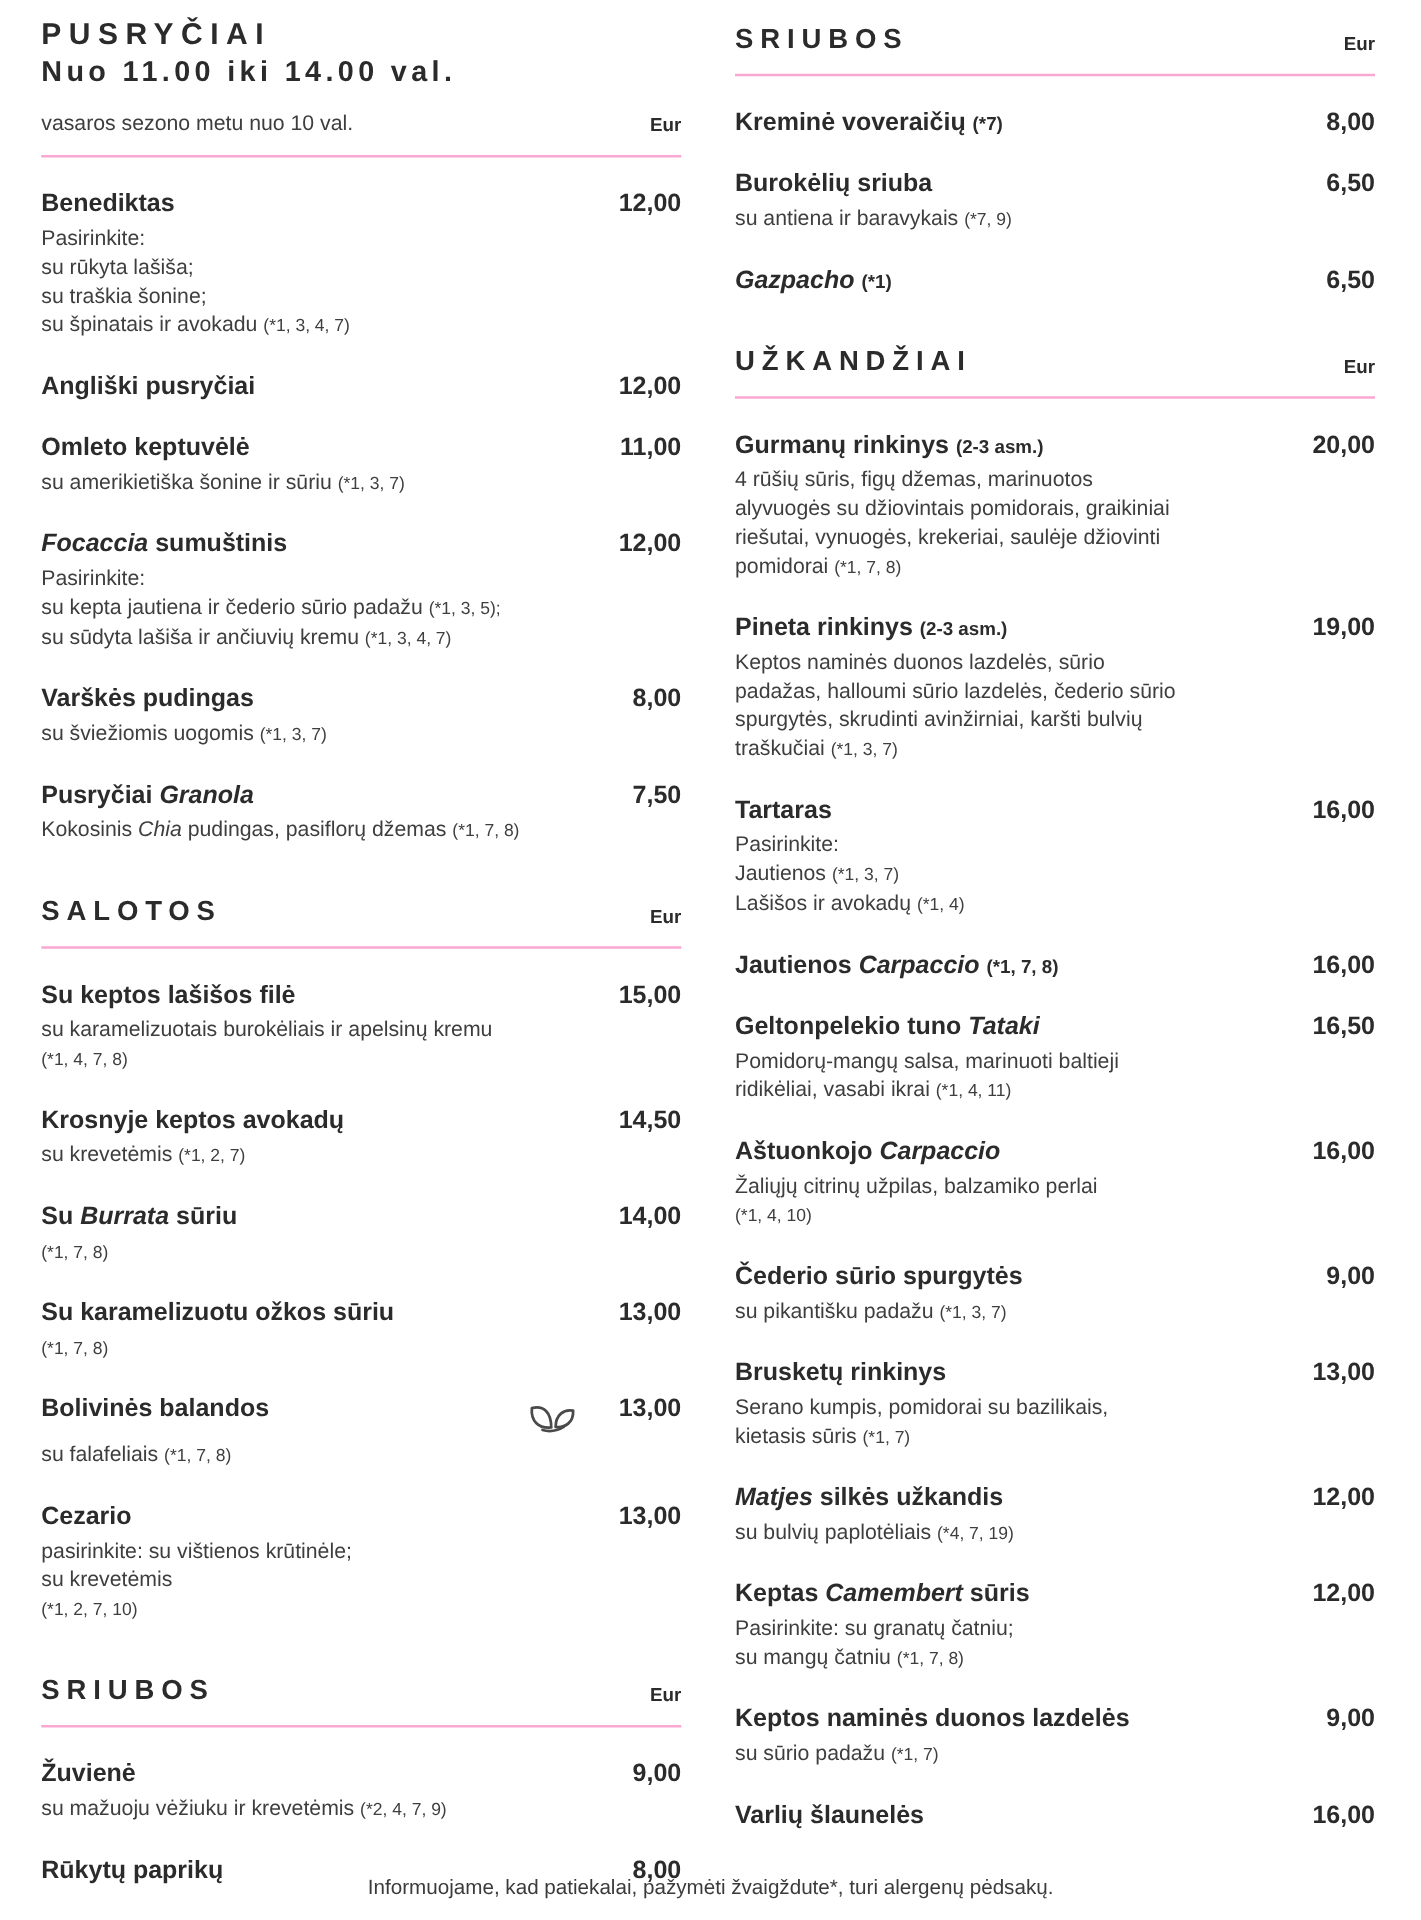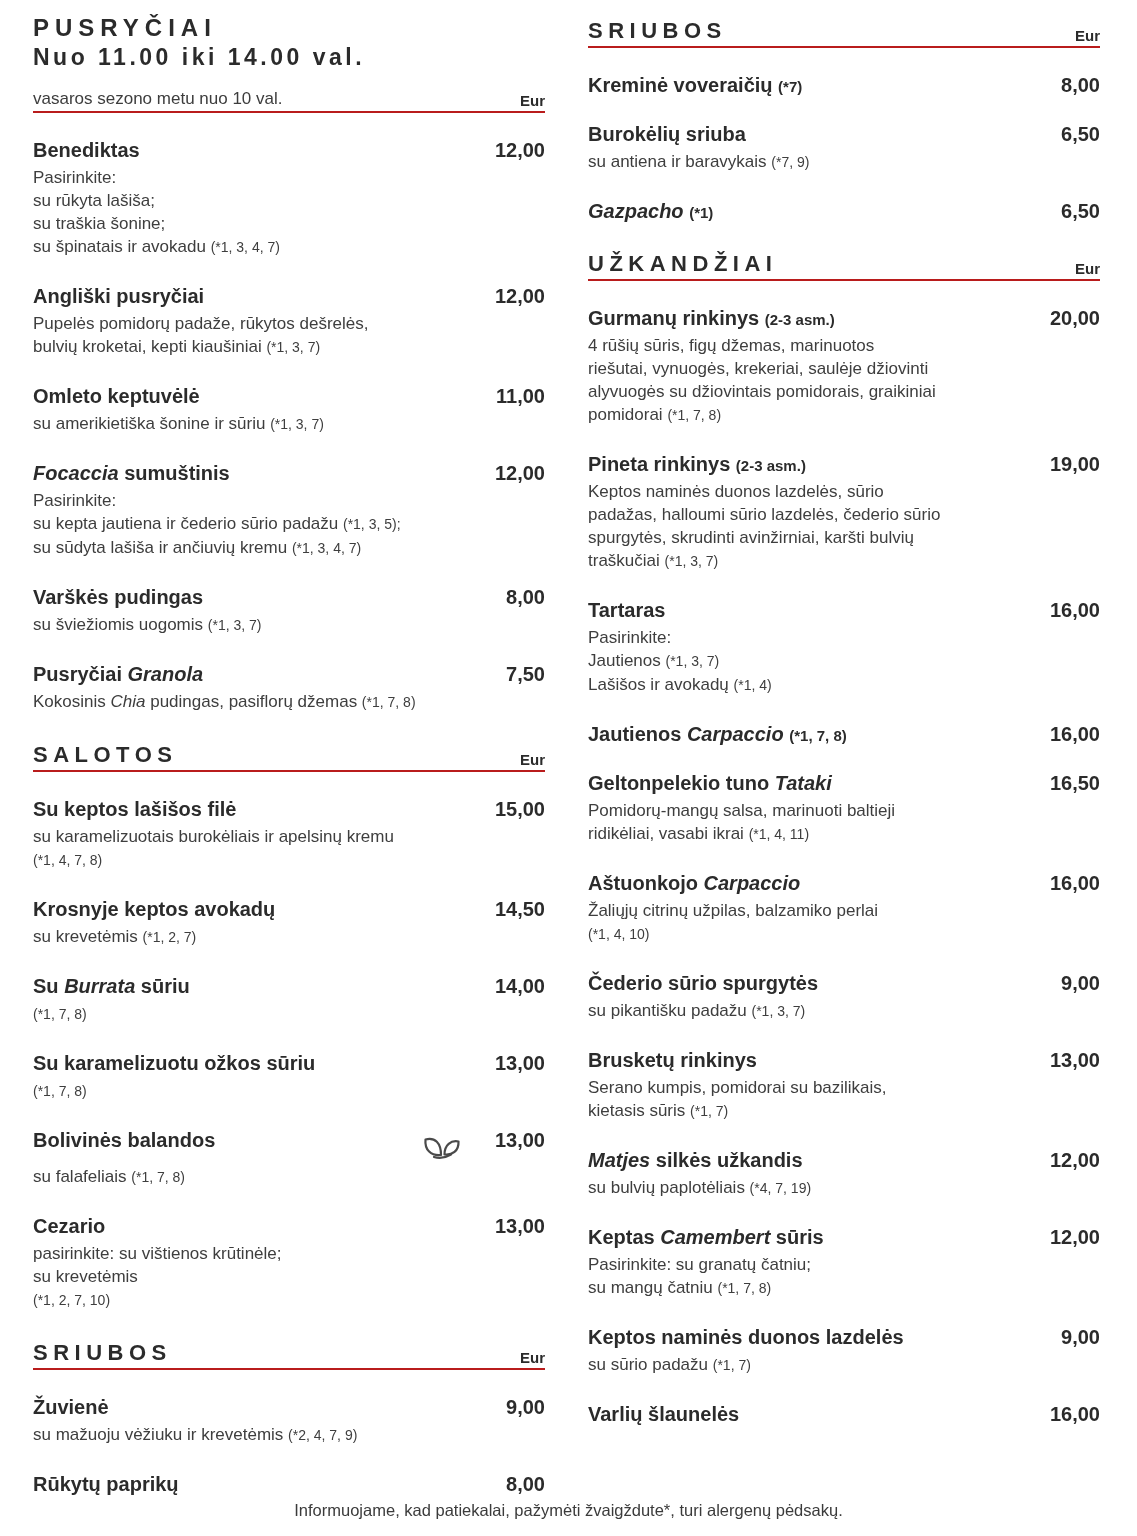--- a/index.html
+++ b/index.html
@@ -9,31 +9,31 @@
     font-family:"Liberation Sans", sans-serif;
     color:#2b2b2b;
     position:relative;
     overflow:hidden;
   }
   .page { position:absolute; inset:0; display:flex; }
   .col { width:512px; }
   .col[data-col="0"] { margin-left:33px; padding-top:12px; }
   .col[data-col="1"] { margin-left:43px; padding-top:18px; }
 
-  .section { margin-top:28px; }
+  .section { margin-top:40px; }
   .section.first { margin-top:0; }
 
   .title-block { margin-bottom:16px; }
   .menu-title { font-weight:bold; color:#2b2b2b; }
   .hl0 { font-size:24px; letter-spacing:6px; line-height:1.3; }
   .hl1 { font-size:23px; letter-spacing:3.5px; line-height:1.3; }
 
   .sec-row {
     display:flex; justify-content:space-between; align-items:flex-end;
-    border-bottom:2px solid #b91c1c; padding-bottom:2px;
+    border-bottom:2px solid #f9a8d4; padding-bottom:15px;
   }
   .sec-title { font-size:22px; font-weight:bold; letter-spacing:5.5px; color:#2b2b2b; }
   .sec-sub { font-size:17px; color:#3d3d3d; }
   .eur { font-size:15px; font-weight:bold; color:#2b2b2b; }
 
   .item { margin-top:26px; }
   .item-row { display:flex; align-items:baseline; }
   .item-name { font-size:20px; font-weight:bold; flex:1 1 auto; padding-right:12px; color:#2b2b2b; }
   .item-price { font-size:20px; font-weight:bold; white-space:nowrap; color:#2b2b2b; }
   .leaf { margin-right:32px; align-self:center; display:inline-flex; }
@@ -73,24 +73,20 @@
             <div class="desc-line"><span>Pasirinkite:</span></div>
             <div class="desc-line"><span>su rūkyta lašiša;</span></div>
             <div class="desc-line"><span>su traškia šonine;</span></div>
             <div class="desc-line"><span>su špinatais ir avokadu </span><span class="sm">(*1, 3, 4, 7)</span></div>
           </div>
         </div>
         <div class="item">
           <div class="item-row">
             <div class="item-name"><span>Angliški pusryčiai</span></div>
             <div class="item-price">12,00</div>
-          </div>
-          <div class="desc">
-            <div class="desc-line"><span>Pupelės pomidorų padaže, rūkytos dešrelės,</span></div>
-            <div class="desc-line"><span>bulvių kroketai, kepti kiaušiniai </span><span class="sm">(*1, 3, 7)</span></div>
           </div>
         </div>
         <div class="item">
           <div class="item-row">
             <div class="item-name"><span>Omleto keptuvėlė</span></div>
             <div class="item-price">11,00</div>
           </div>
           <div class="desc">
             <div class="desc-line"><span>su amerikietiška šonine ir sūriu </span><span class="sm">(*1, 3, 7)</span></div>
           </div>
@@ -250,22 +246,22 @@
           <div class="sec-title">UŽKANDŽIAI</div>
           <div class="eur">Eur</div>
         </div>
         <div class="item">
           <div class="item-row">
             <div class="item-name"><span>Gurmanų rinkinys </span><span class="nt">(2-3 asm.)</span></div>
             <div class="item-price">20,00</div>
           </div>
           <div class="desc">
             <div class="desc-line"><span>4 rūšių sūris, figų džemas, marinuotos</span></div>
+            <div class="desc-line"><span>alyvuogės su džiovintais pomidorais, graikiniai</span></div>
             <div class="desc-line"><span>riešutai, vynuogės, krekeriai, saulėje džiovinti</span></div>
-            <div class="desc-line"><span>alyvuogės su džiovintais pomidorais, graikiniai</span></div>
             <div class="desc-line"><span>pomidorai </span><span class="sm">(*1, 7, 8)</span></div>
           </div>
         </div>
         <div class="item">
           <div class="item-row">
             <div class="item-name"><span>Pineta rinkinys </span><span class="nt">(2-3 asm.)</span></div>
             <div class="item-price">19,00</div>
           </div>
           <div class="desc">
             <div class="desc-line"><span>Keptos naminės duonos lazdelės, sūrio</span></div>

